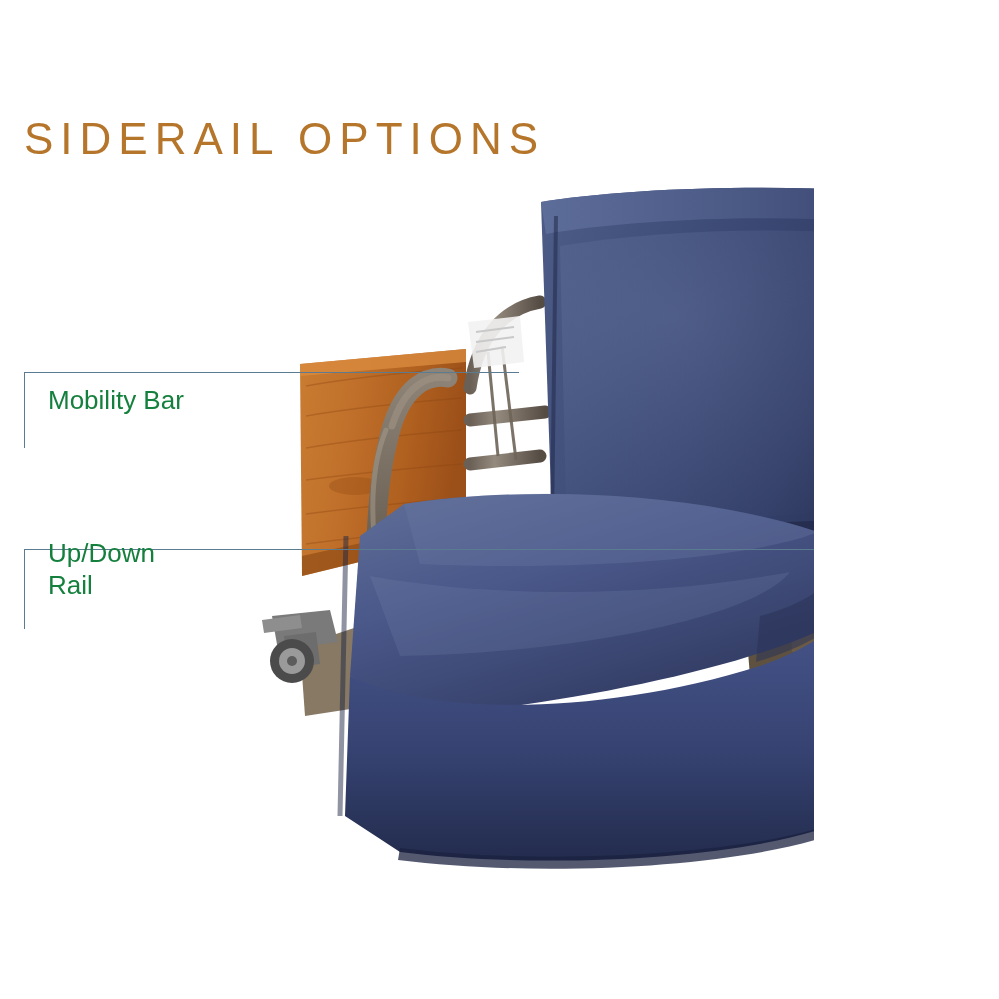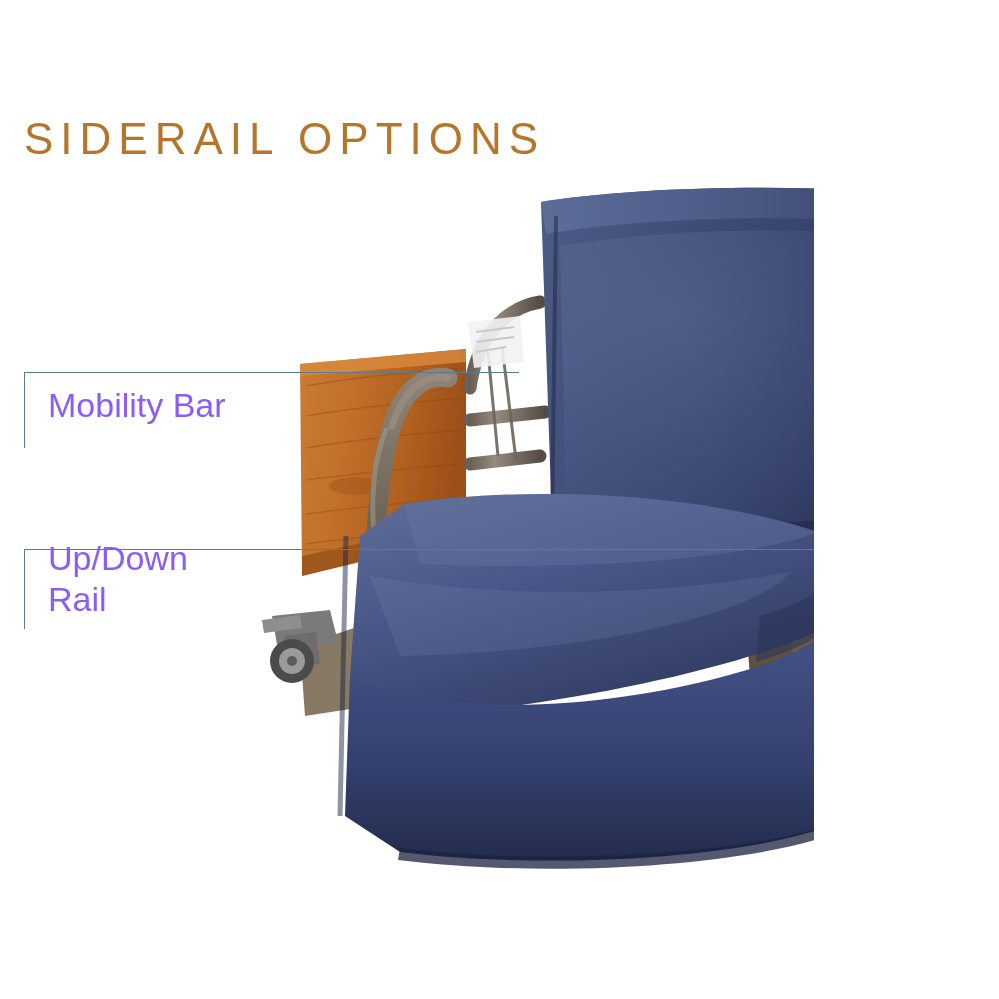--- a/index.html
+++ b/index.html
@@ -32,22 +32,22 @@
     font-weight: 400;
     letter-spacing: 7px;
     color: #b5762c;
     white-space: nowrap;
   }
 
   
   .callout {
     position: absolute;
     font-family: "Liberation Sans", sans-serif;
-    font-size: 34px;
-    color: #8b5cf6;
+    font-size: 26px;
+    color: #15803d;
     line-height: 1.22;
     white-space: pre-line;
   }
   .callout-mobility { left: 48px; top: 369px; }
   .callout-updown   { left: 48px; top: 522px; }
 
   
   .leader {
     position: absolute;
     border: 0;

